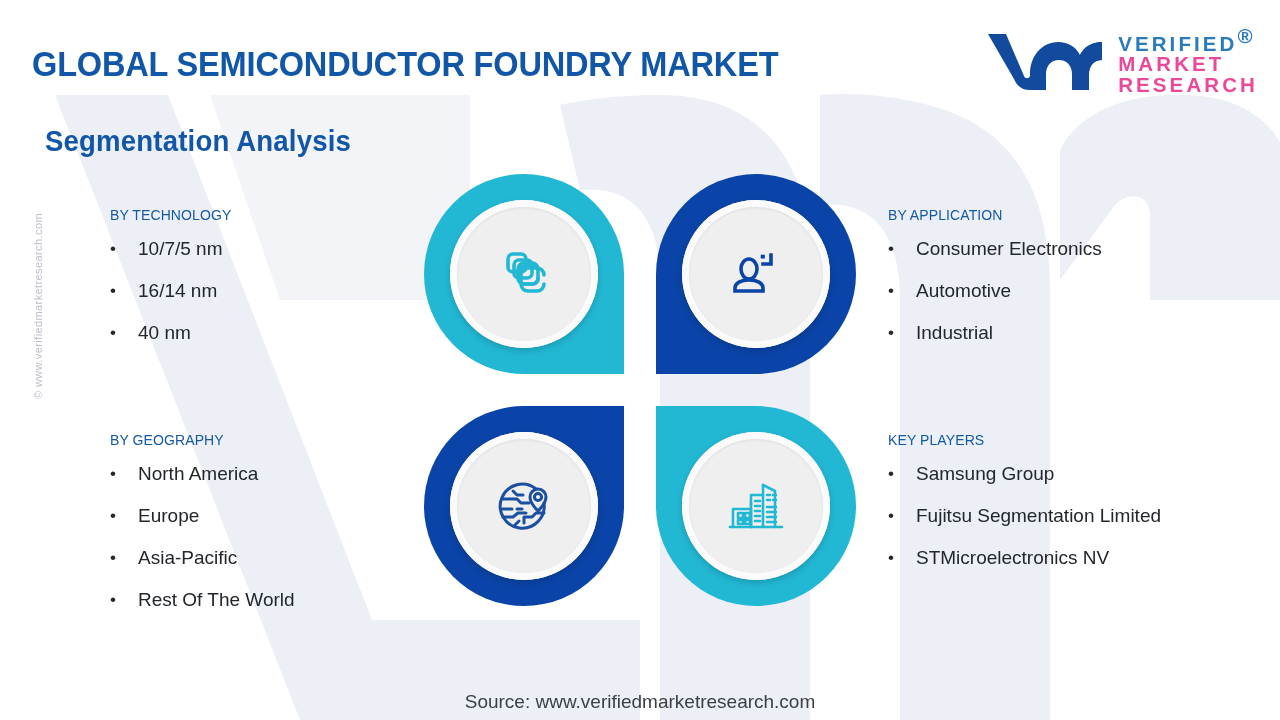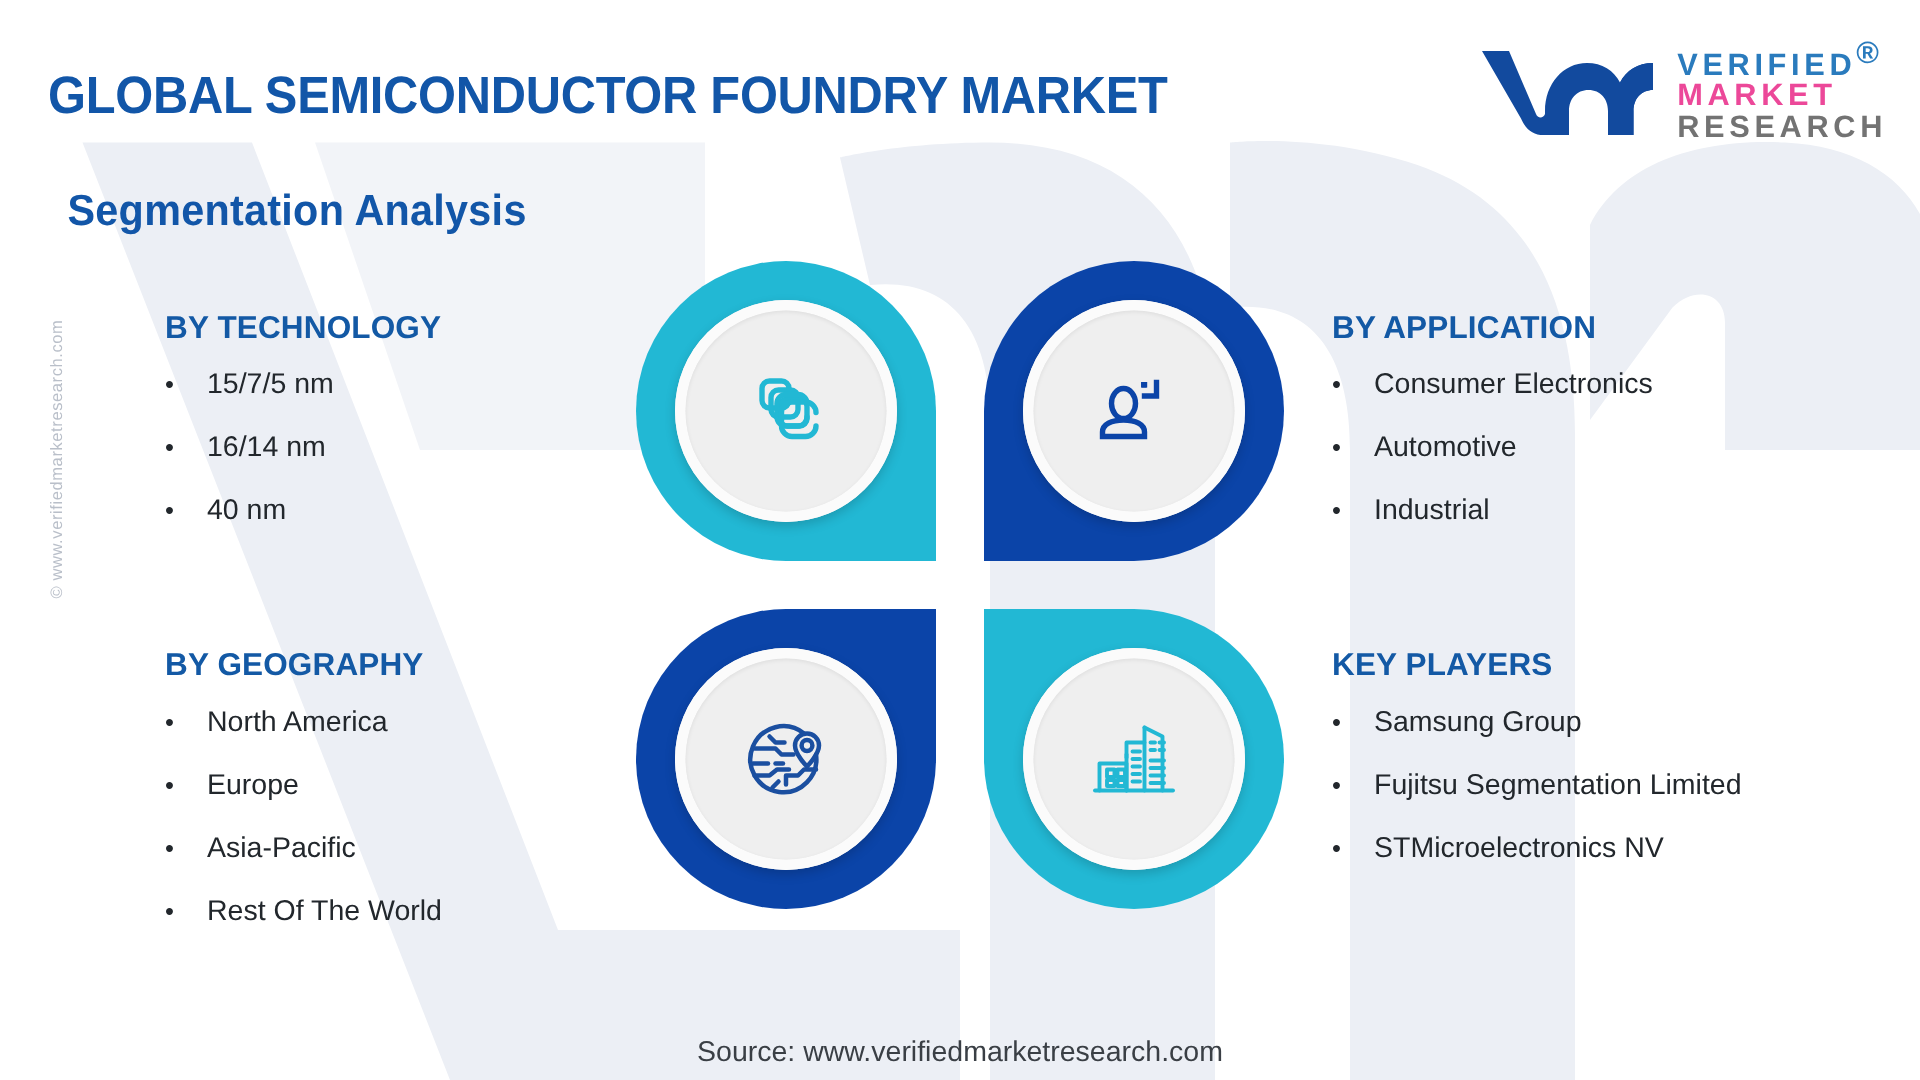--- a/index.html
+++ b/index.html
@@ -39,32 +39,32 @@
   
   .logo{position:absolute;right:22px;top:26px;z-index:5;display:flex;align-items:center;gap:12px;}
   .logo-mark{display:block;}
   .logo-words{display:flex;flex-direction:column;line-height:1.0;}
   .logo-words span{
     font-size:20.5px;font-weight:bold;letter-spacing:3.1px;
     white-space:nowrap;
   }
   .lw-verified{color:#2a7bbd;position:relative;}
   .lw-market{color:#ec4899;}
-  .lw-research{color:#737373;}
+  .lw-research{color:#ec4899;}
   .reg{font-size:10px;vertical-align:super;letter-spacing:0;}
 
   
   .col{position:absolute;z-index:4;}
   .col-tech{left:110px;top:207px;width:300px;}
   .col-geo{left:110px;top:432px;width:300px;}
   .col-app{left:888px;top:207px;width:370px;}
   .col-key{left:888px;top:432px;width:380px;}
 
   .col h3{
-    margin:0 0 16px 0;font-size:21px;font-weight:bold;color:#1359a5;
+    margin:0 0 16px 0;font-size:14px;font-weight:normal;color:#1359a5;
     letter-spacing:.1px;white-space:nowrap;
   }
   .col ul{list-style:none;margin:0;padding:0;}
   .col li{
     display:flex;align-items:flex-start;
     font-size:19px;color:#22272c;margin-bottom:21px;line-height:1.1;
     white-space:nowrap;font-weight:400;
   }
   .col li .bul{width:28px;flex:0 0 28px;color:#22272c;font-size:17px;line-height:1.15;}
 
@@ -130,21 +130,21 @@
       <span class="lw-market">MARKET</span>
       <span class="lw-research">RESEARCH</span>
     </div>
   </div>
 
   <div class="col col-tech">
     <h3>BY TECHNOLOGY</h3>
     <ul>
       <li>
           <span class="bul">•</span>
-          <span>15/7/5 nm</span>
+          <span>10/7/5 nm</span>
         </li>
       <li>
           <span class="bul">•</span>
           <span>16/14 nm</span>
         </li>
       <li>
           <span class="bul">•</span>
           <span>40 nm</span>
         </li>
     </ul>

